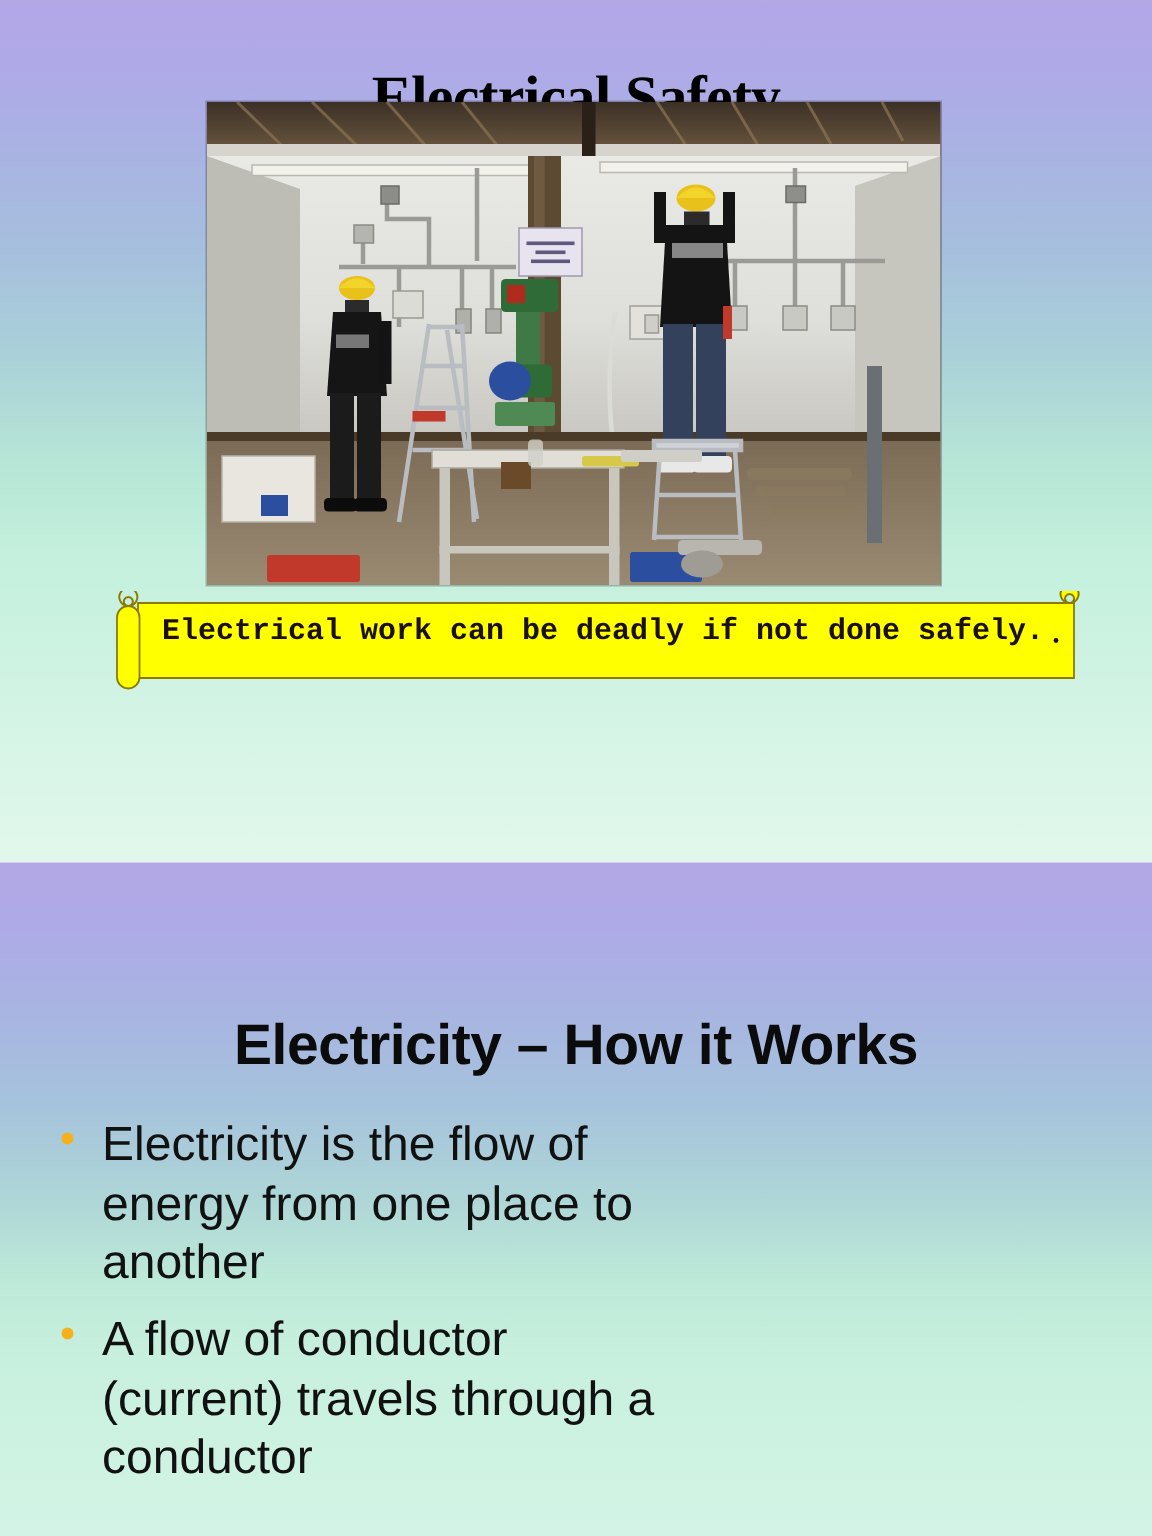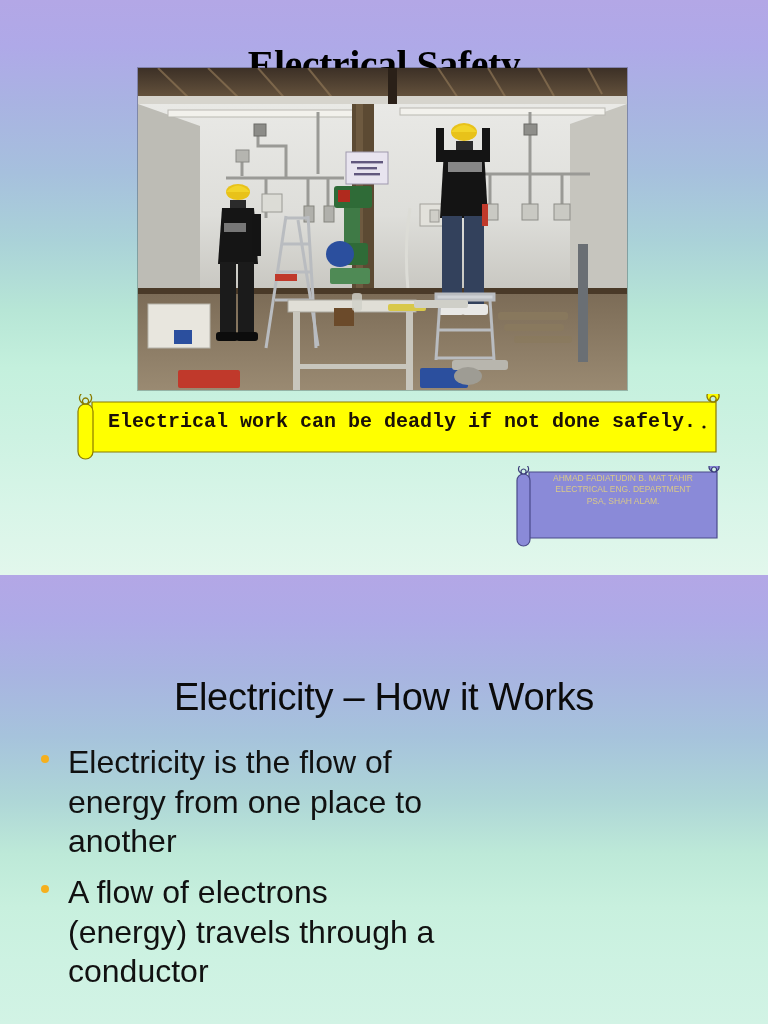--- a/index.html
+++ b/index.html
@@ -110,21 +110,21 @@
         #cdf2e2 86%,
         #d2f3e5 100%);
     overflow: hidden;
   }
   .slide2-title {
     position: absolute;
     left: 0; top: 76px;
     width: 768px;
     text-align: center;
     font-size: 38px;
-    font-weight: normal;
+    font-weight: bold;
     color: #0b0b0b;
     font-family: "Liberation Sans", sans-serif;
     letter-spacing: -0.3px;
   }
   .bullets {
     position: absolute;
     left: 30px; top: 168px;
     width: 420px;
     list-style: none;
     margin: 0; padding: 0;
@@ -326,45 +326,32 @@
 
         <rect x="10" y="10" width="15" height="55" rx="7.5" fill="#ffff00" stroke="#8a7b00" stroke-width="1.2"></rect>
         <path d="M17.5 10 a6 6 0 1 1 0.1 0 a3 3 0 1 0 -0.1 0" fill="none" stroke="#8a7b00" stroke-width="1.3"></path>
 
         <path d="M645 8 a6 6 0 1 1 0.1 0 a3 3 0 1 0 -0.1 0" fill="#ffff00" stroke="#8a7b00" stroke-width="1.3"></path>
         <circle cx="636" cy="33" r="1.6" fill="#1a1008"></circle>
       </svg>
       <div class="scroll-text">Electrical work can be deadly if not done safely.</div>
     </div>
 
-    <div class="scroll-purple">
-      <svg viewBox="0 0 212 84" preserveAspectRatio="none" width="212" height="84">
-        <path d="M18 6 L206 6 L206 72 L18 72 Z" fill="#8a8ad8" stroke="#4a4a8a" stroke-width="1.2"></path>
-        <rect x="6" y="8" width="13" height="72" rx="6.5" fill="#8a8ad8" stroke="#4a4a8a" stroke-width="1.2"></rect>
-        <path d="M12.5 8 a5 5 0 1 1 0.1 0 a2.5 2.5 0 1 0 -0.1 0" fill="none" stroke="#3a3a78" stroke-width="1.2"></path>
-        <path d="M203 6 a5 5 0 1 1 0.1 0 a2.5 2.5 0 1 0 -0.1 0" fill="#8a8ad8" stroke="#3a3a78" stroke-width="1.2"></path>
-      </svg>
-      <div class="scroll-text">
-        <div>AHMAD FADIATUDIN B. MAT TAHIR</div>
-        <div>ELECTRICAL ENG. DEPARTMENT</div>
-        <div>PSA, SHAH ALAM.</div>
-      </div>
-    </div>
   </section>
 
   <section class="slide2">
 
     <h1 class="slide2-title">Electricity – How it Works</h1>
 
     <ul class="bullets">
       <li>
         <span class="dot"></span>
         <span>Electricity is the flow of energy from one place to another</span>
       </li>
       <li>
         <span class="dot"></span>
-        <span>A flow of electrons (energy) travels through a conductor</span>
+        <span>A flow of conductor (current) travels through a conductor</span>
       </li>
     </ul>
 
   </section>
 
 </div>
 
 </body></html>

